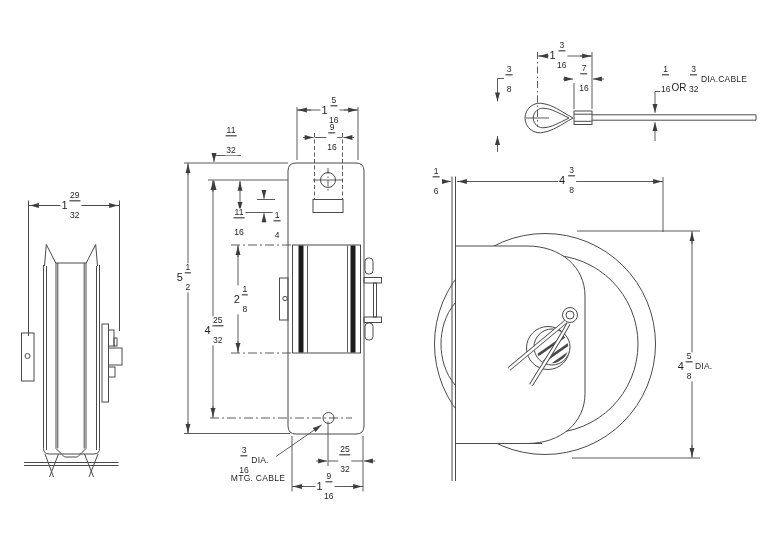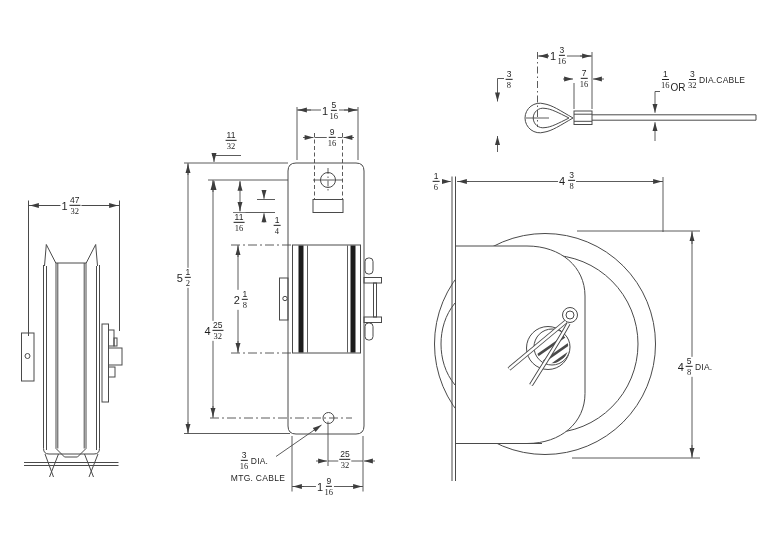--- a/index.html
+++ b/index.html
@@ -6,21 +6,21 @@
   #stage{position:relative;width:768px;height:543px;background:#ffffff;overflow:hidden;
          font-family:"Liberation Sans", sans-serif;}
   svg{position:absolute;left:0;top:0;}
   .lbl{position:absolute;transform:translate(-50%,-50%);display:flex;align-items:center;
        background:#fff;padding:0 1px;font-size:11px;color:#1f1f1f;white-space:nowrap;
        line-height:1;z-index:5;}
   .lbl.leftAnchor{transform:translate(0,-50%);}
   .fr{display:inline-flex;flex-direction:column;align-items:center;font-size:8.5px;
       margin-left:1.5px;line-height:1.05;}
   .n{border-bottom:1px solid #1f1f1f;padding:0 1px 0.5px;}
-  .d{padding-top:1px;font-family:Liberation Serif, serif;}
+  .d{padding-top:10px;}
   .sfx{font-size:8.5px;margin-left:2.5px;letter-spacing:0.2px;}
   .note{font-size:8.5px;letter-spacing:0.3px;}
   .ortxt{font-size:10px;margin:16px 1px 0 1px;}
 </style>
 </head>
 <body>
 
 <div id="stage">
 
 <svg width="768" height="543" viewBox="0 0 768 543">
@@ -260,21 +260,21 @@
       <line x1="692" y1="231" x2="692" y2="458"></line>
       <line x1="692" y1="244" x2="692" y2="232.2" marker-end="url(#arw)"></line>
       <line x1="692" y1="445" x2="692" y2="456.8" marker-end="url(#arw)"></line>
     </g>
   </g>
 </svg>
 
 <div class="lbl" style="left:71px;top:206px">
   <span>1</span>
       <span class="fr">
-        <span class="n">47</span>
+        <span class="n">29</span>
         <span class="d">32</span>
       </span>
 </div>
 
 <div class="lbl" style="left:330px;top:111px">
   <span>1</span>
       <span class="fr">
         <span class="n">5</span>
         <span class="d">16</span>
       </span>

